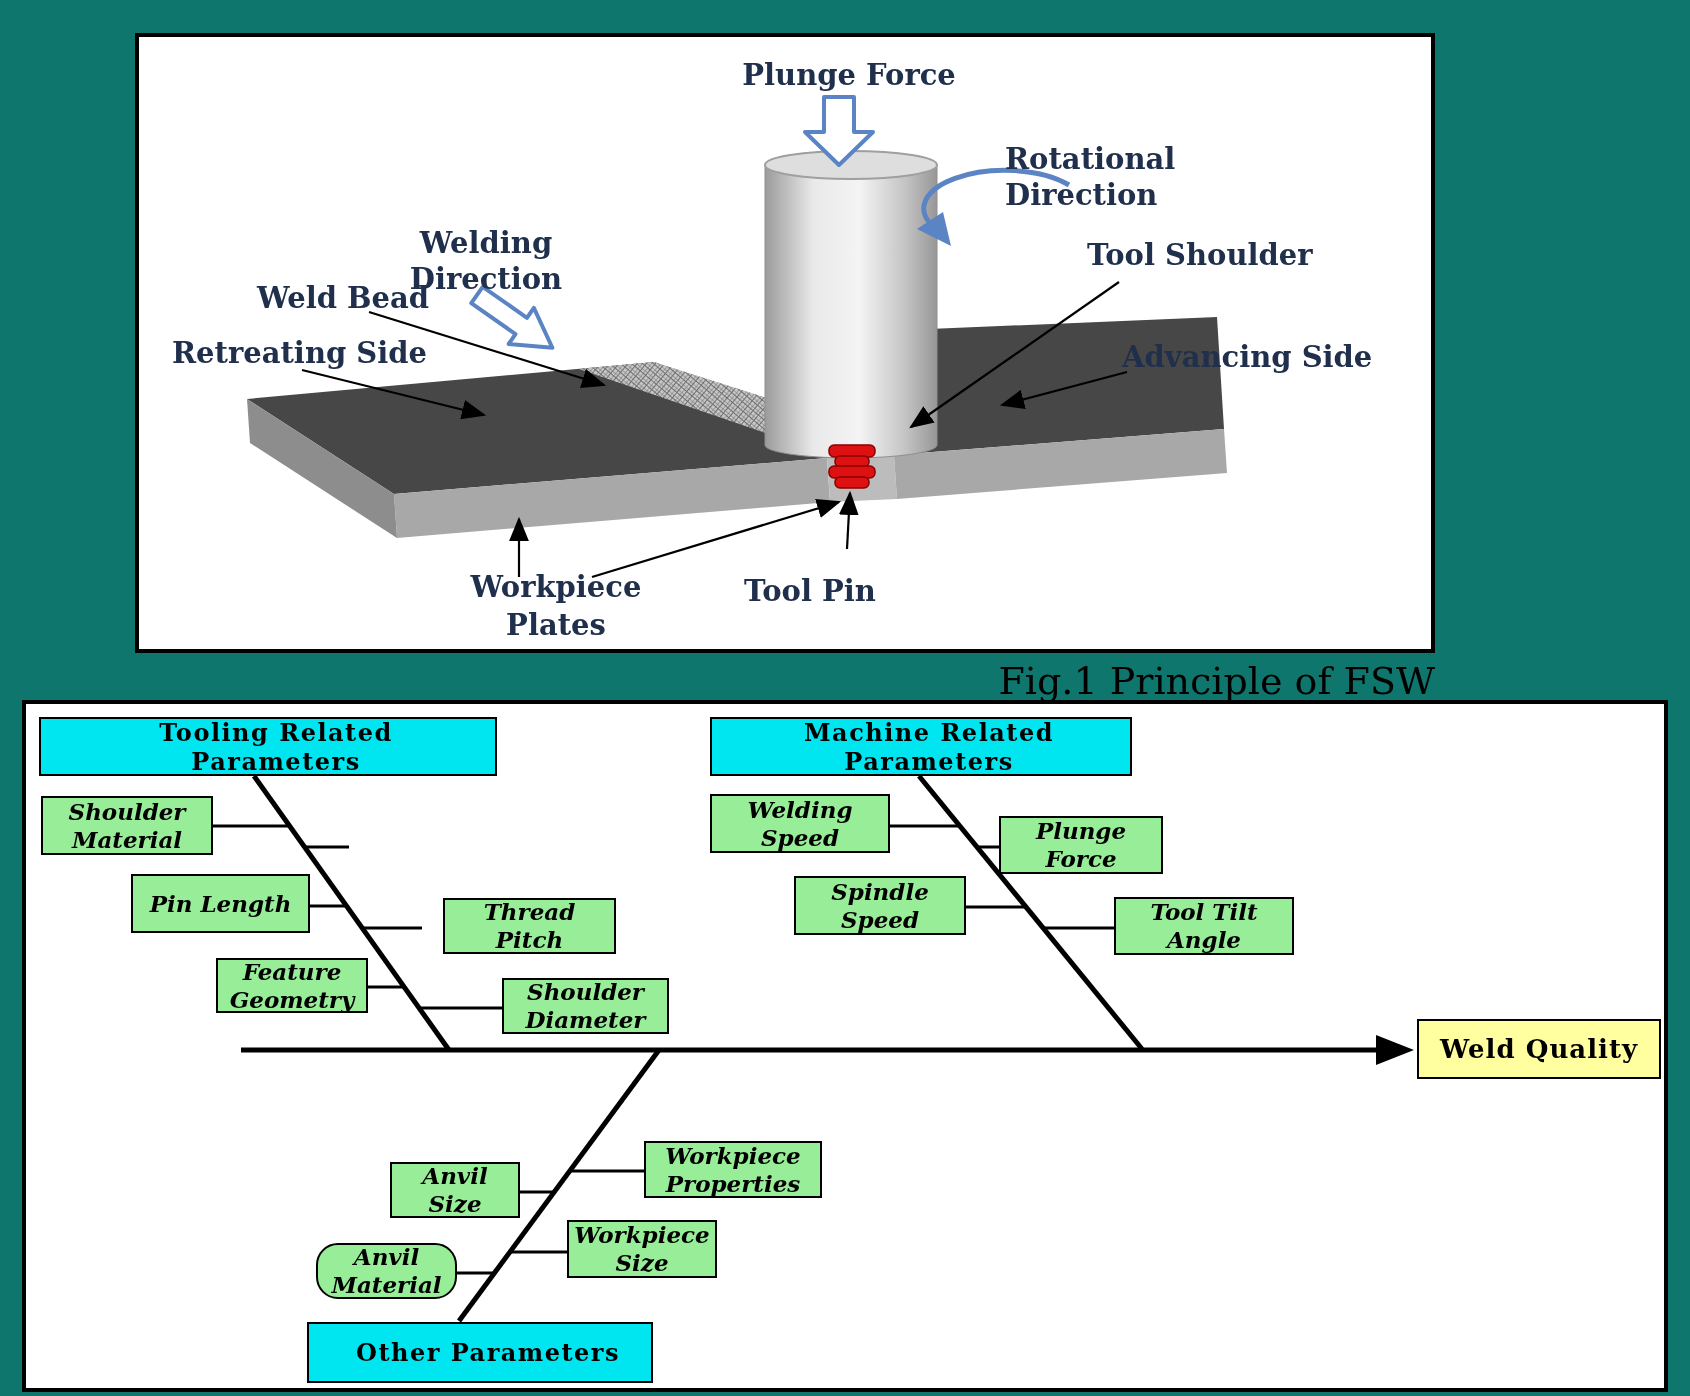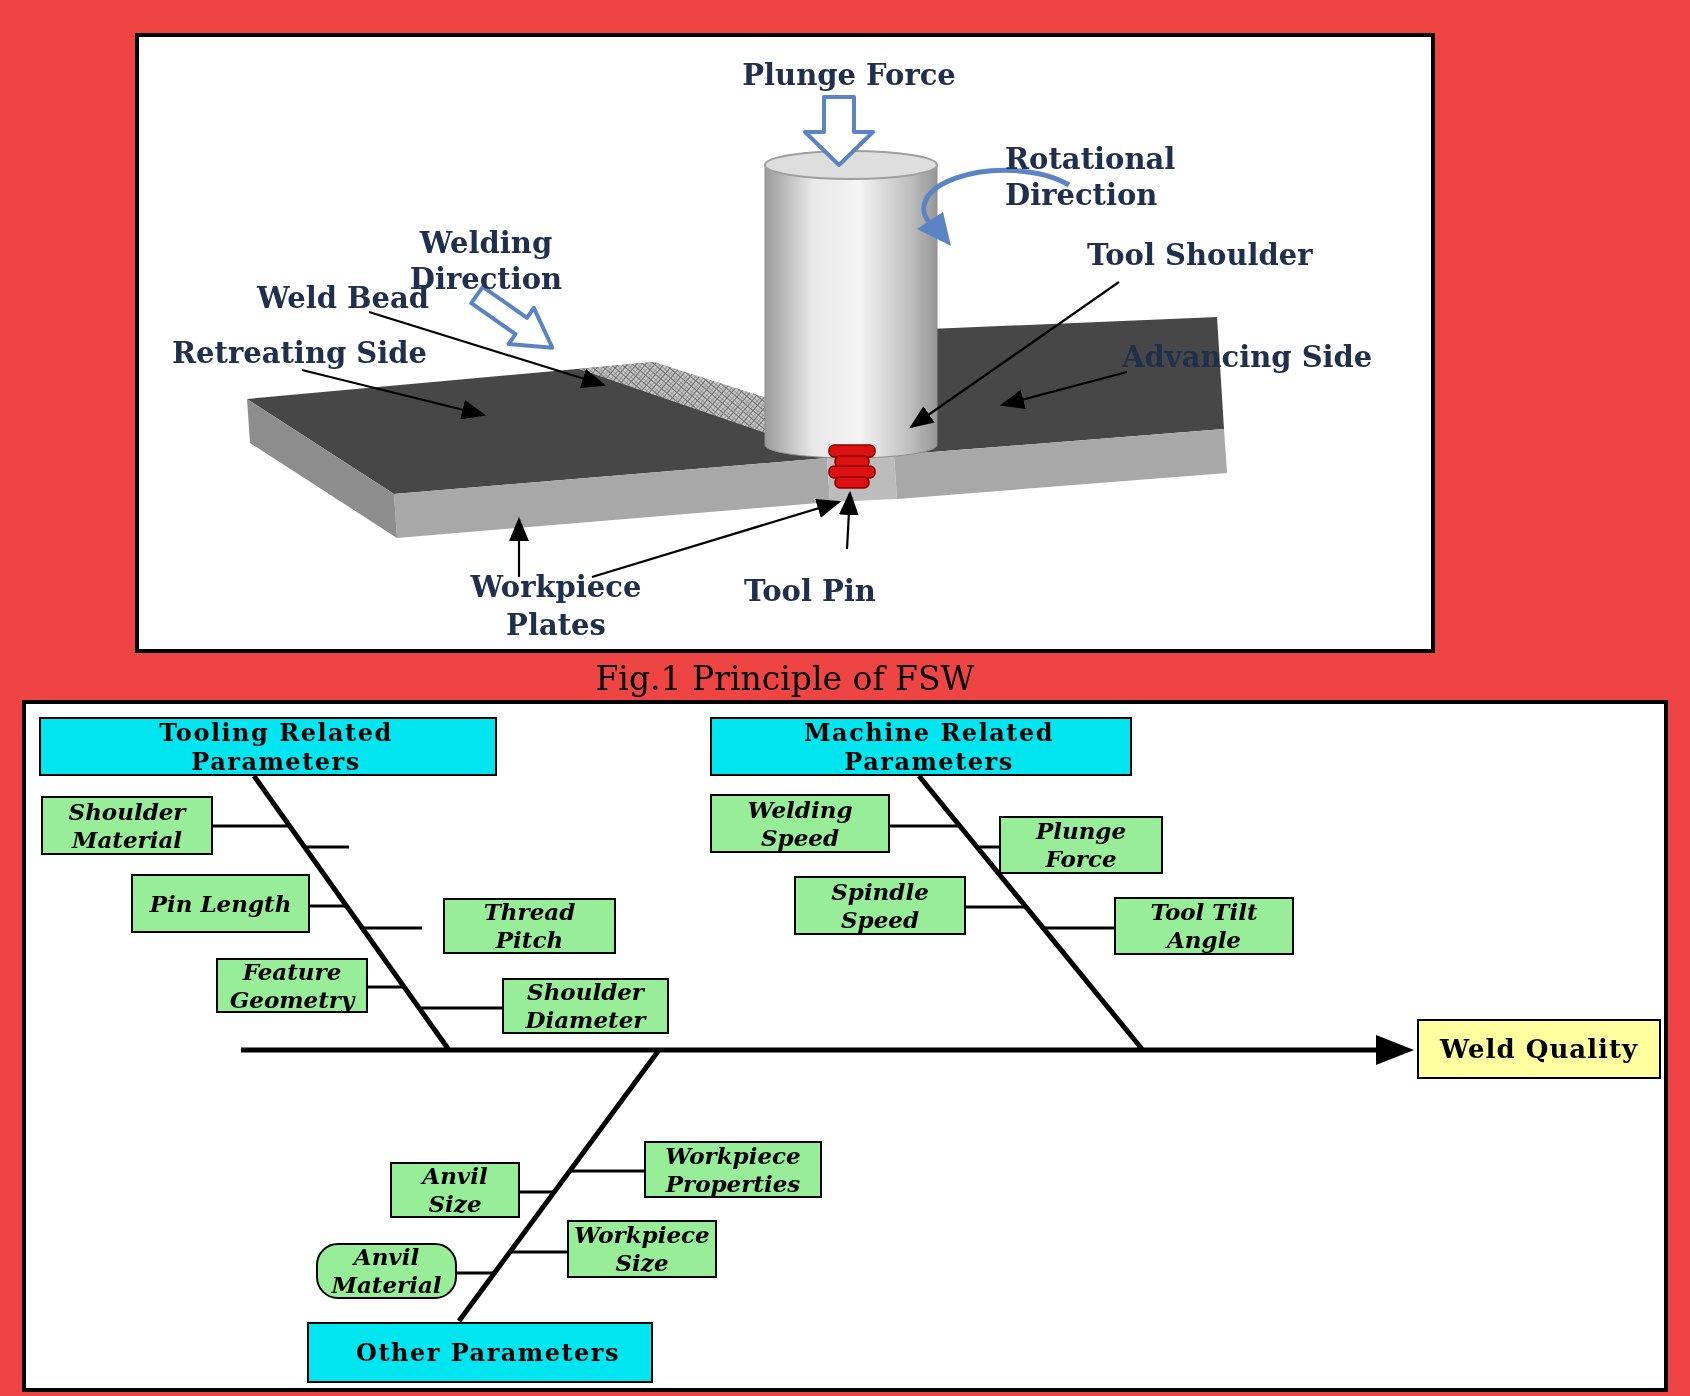--- a/index.html
+++ b/index.html
@@ -1,27 +1,27 @@
 <!DOCTYPE html>
 <html><head>
 <meta charset="utf-8">
 <style>
   html,body{margin:0;padding:0;background:#ffffff;}
-  #page{position:relative;width:1690px;height:1396px;background:#ef4444;
+  #page{position:relative;width:1690px;height:1396px;background:#0f766e;
         font-family:"DejaVu Serif","Liberation Serif",serif;overflow:hidden;}
 
   
   #fsw-figure{position:absolute;left:135px;top:33px;width:1292px;height:612px;
               border:4px solid #000;background:#fff;}
   #fsw-figure svg{position:absolute;left:0;top:0;}
   .flabel{position:absolute;font-weight:bold;font-size:29px;line-height:36px;
           color:#20304c;white-space:nowrap;}
   .flabel.center{text-align:center;white-space:normal;}
-  #caption{position:absolute;left:135px;top:659px;width:1300px;text-align:center;
-           font-size:33px;color:#000;}
+  #caption{position:absolute;left:135px;top:659px;width:1300px;text-align:right;
+           font-size:38px;color:#000;}
 
   
   #fishbone{position:absolute;left:22px;top:700px;width:1638px;height:684px;
             border:4px solid #000;background:#fff;}
   #fishbone svg{position:absolute;left:0;top:0;}
   .cat{position:absolute;background:#00e6f0;border:2px solid #000;
        display:flex;flex-direction:column;align-items:center;justify-content:center;
        font-weight:bold;font-size:24px;line-height:29px;letter-spacing:1.5px;
        color:#000;text-align:center;padding-left:16px;}
   .cause{position:absolute;background:#98ee98;border:2px solid #000;

